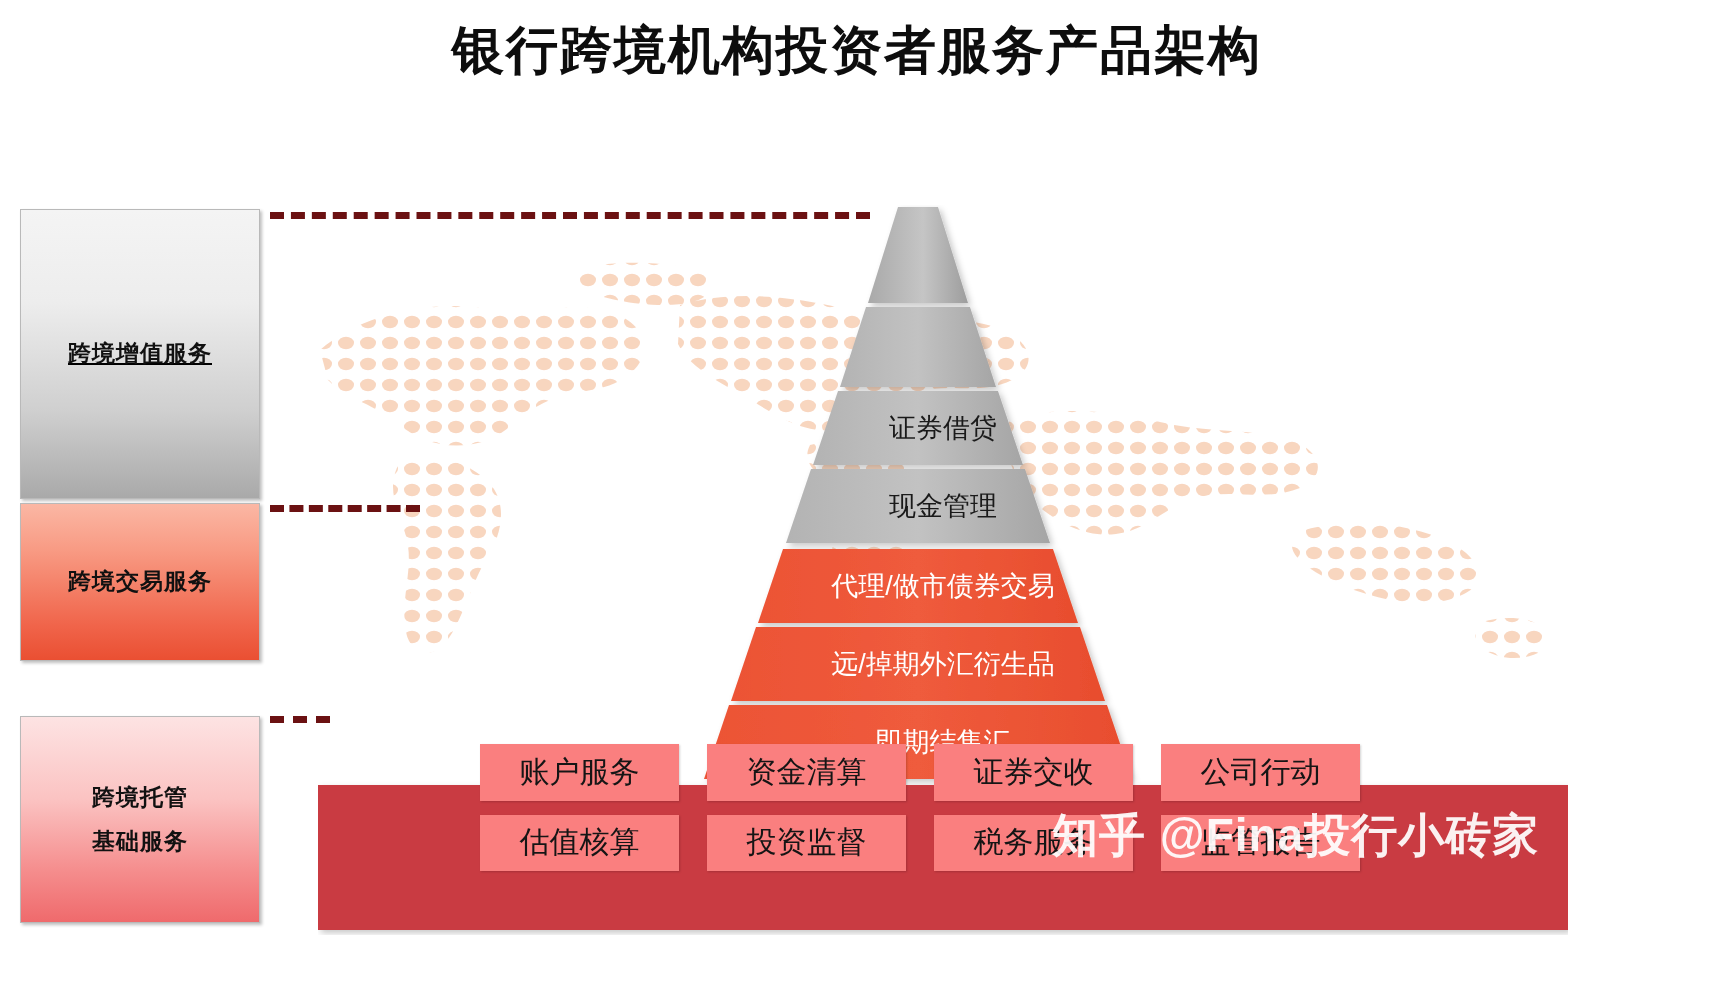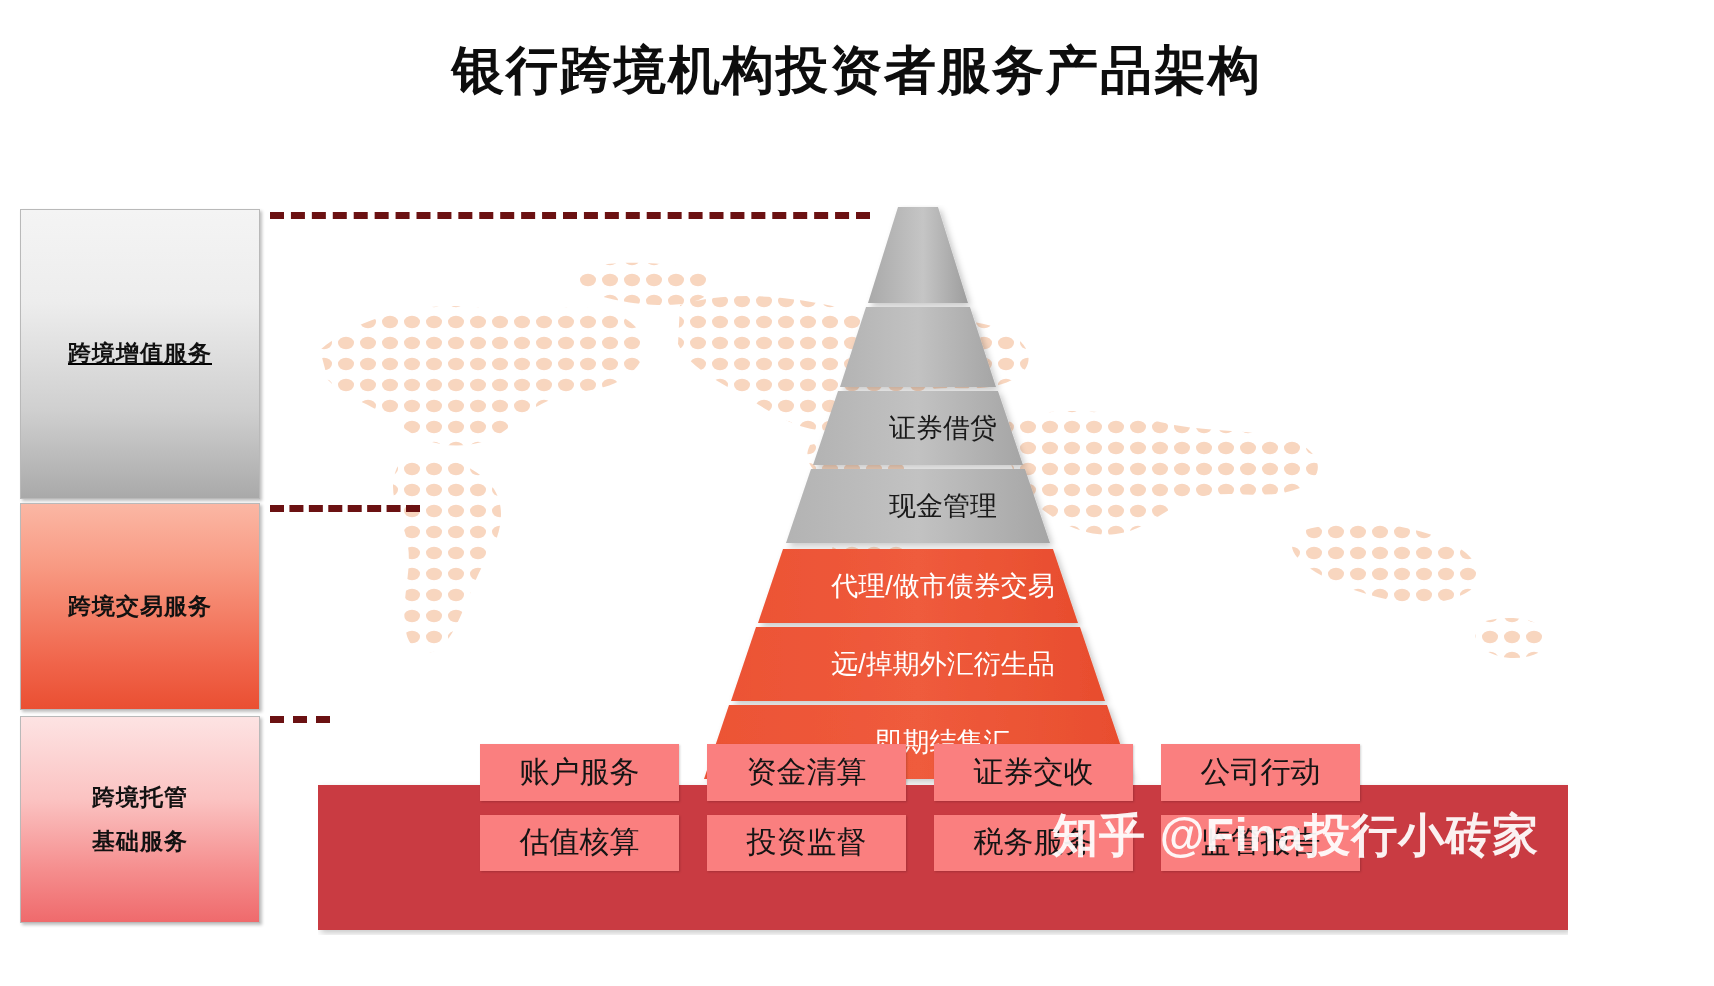--- a/index.html
+++ b/index.html
@@ -13,21 +13,20 @@
   
   #page-title{
     position:absolute;
     left:0;top:16px;width:1714px;
     text-align:center;
     font-size:52px;
     font-weight:bold;
     letter-spacing:2px;
     color:#0d0d0d;
     white-space:nowrap;
-    margin-top:20px;
   }
 
   
   #world-map{
     position:absolute;
     left:250px;top:230px;
     width:1300px;height:470px;
     pointer-events:none;
     opacity:.85;
   }
@@ -52,21 +51,21 @@
     letter-spacing:1px;
     line-height:1.9;
     white-space:nowrap;
   }
   #legend-value{
     top:209px;height:290px;
     background:linear-gradient(to bottom,#f4f4f4 0%,#ededed 32%,#cfcfcf 70%,#a9a9a9 100%);
     text-decoration:underline;
   }
   #legend-trade{
-    top:503px;height:207px;
+    top:503px;height:158px;
     background:linear-gradient(to bottom,#fbb7a4 0%,#f89a83 30%,#f0644a 78%,#ea4f32 100%);
   }
   #legend-custody{
     top:716px;height:207px;
     background:linear-gradient(to bottom,#fde3e3 0%,#fbc3c2 40%,#f58d8d 75%,#ef6a6c 100%);
   }
 
   
   .dash-line{
     position:absolute;

